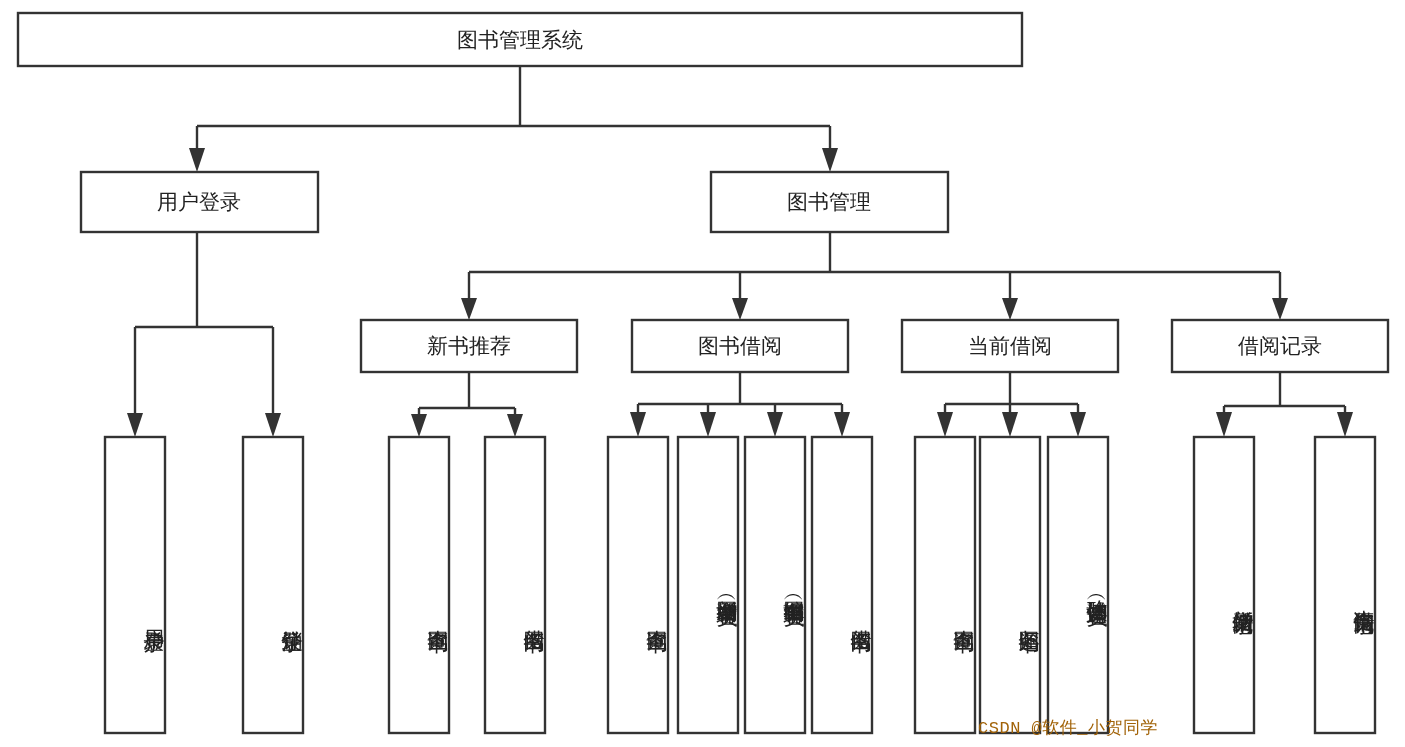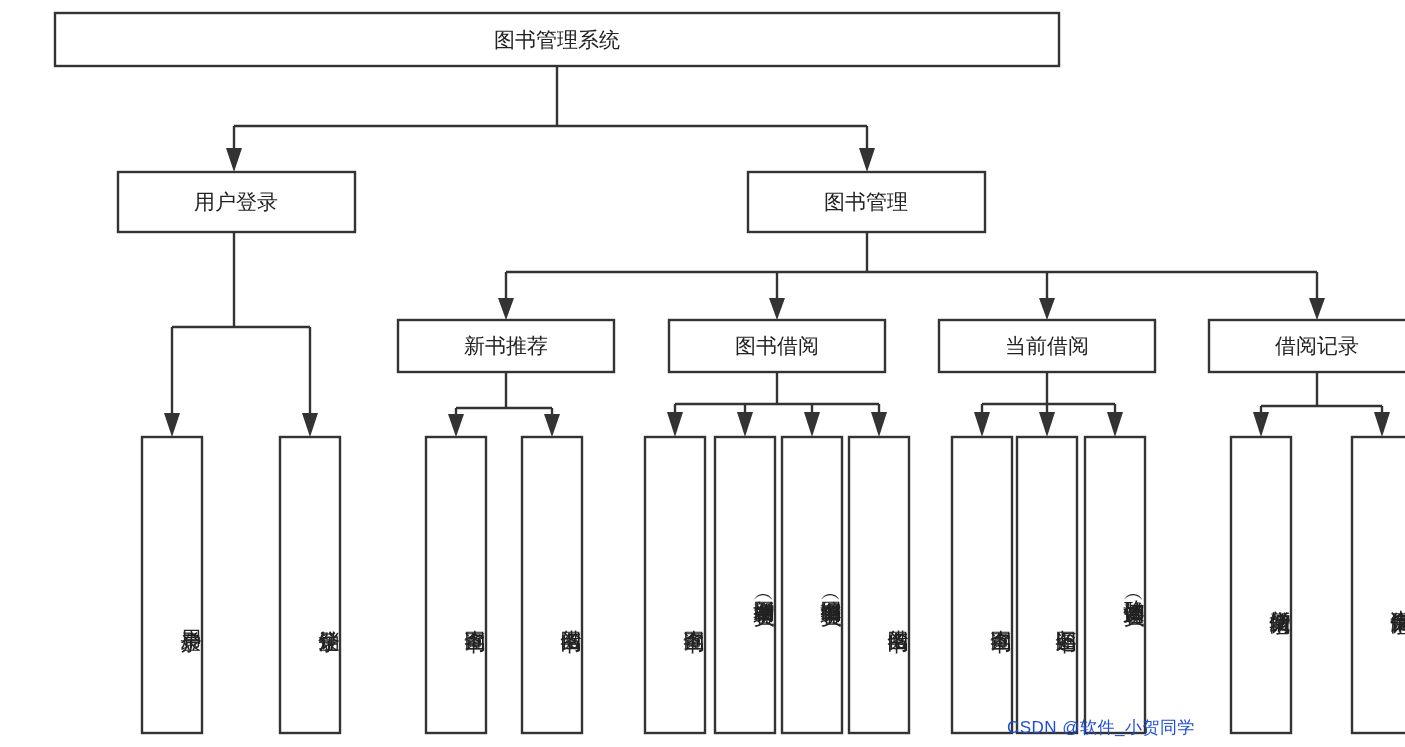--- a/index.html
+++ b/index.html
@@ -11,21 +11,20 @@
     width: 1405px;
     height: 747px;
     font-family: "DejaVu Sans", "Liberation Sans", sans-serif;
     overflow: hidden;
     position: relative;
   }
   #diagram-root {
     position: relative;
     width: 1166px;
     height: 747px;
-    margin-left: 37px;
   }
   svg.canvas {
     position: absolute;
     top: 0;
     left: 0;
     width: 1405px;
     height: 747px;
     display: block;
   }
   .node-box {
@@ -63,23 +62,23 @@
     display: flex;
     align-items: flex-start;
     justify-content: center;
     white-space: nowrap;
     pointer-events: none;
   }
   .watermark {
     position: absolute;
     right: 8px;
     bottom: 8px;
-    font-family: Liberation Sans, sans-serif;
+    font-family: Liberation Mono, monospace;
     font-size: 17px;
-    color: #1d4ed8;
+    color: #a16207;
     letter-spacing: 0.5px;
     white-space: nowrap;
   }
 </style>
 </head>
 <body>
 
 <div id="diagram-root">
 
   <svg class="canvas" viewBox="0 0 1405 747" xmlns="http://www.w3.org/2000/svg">

